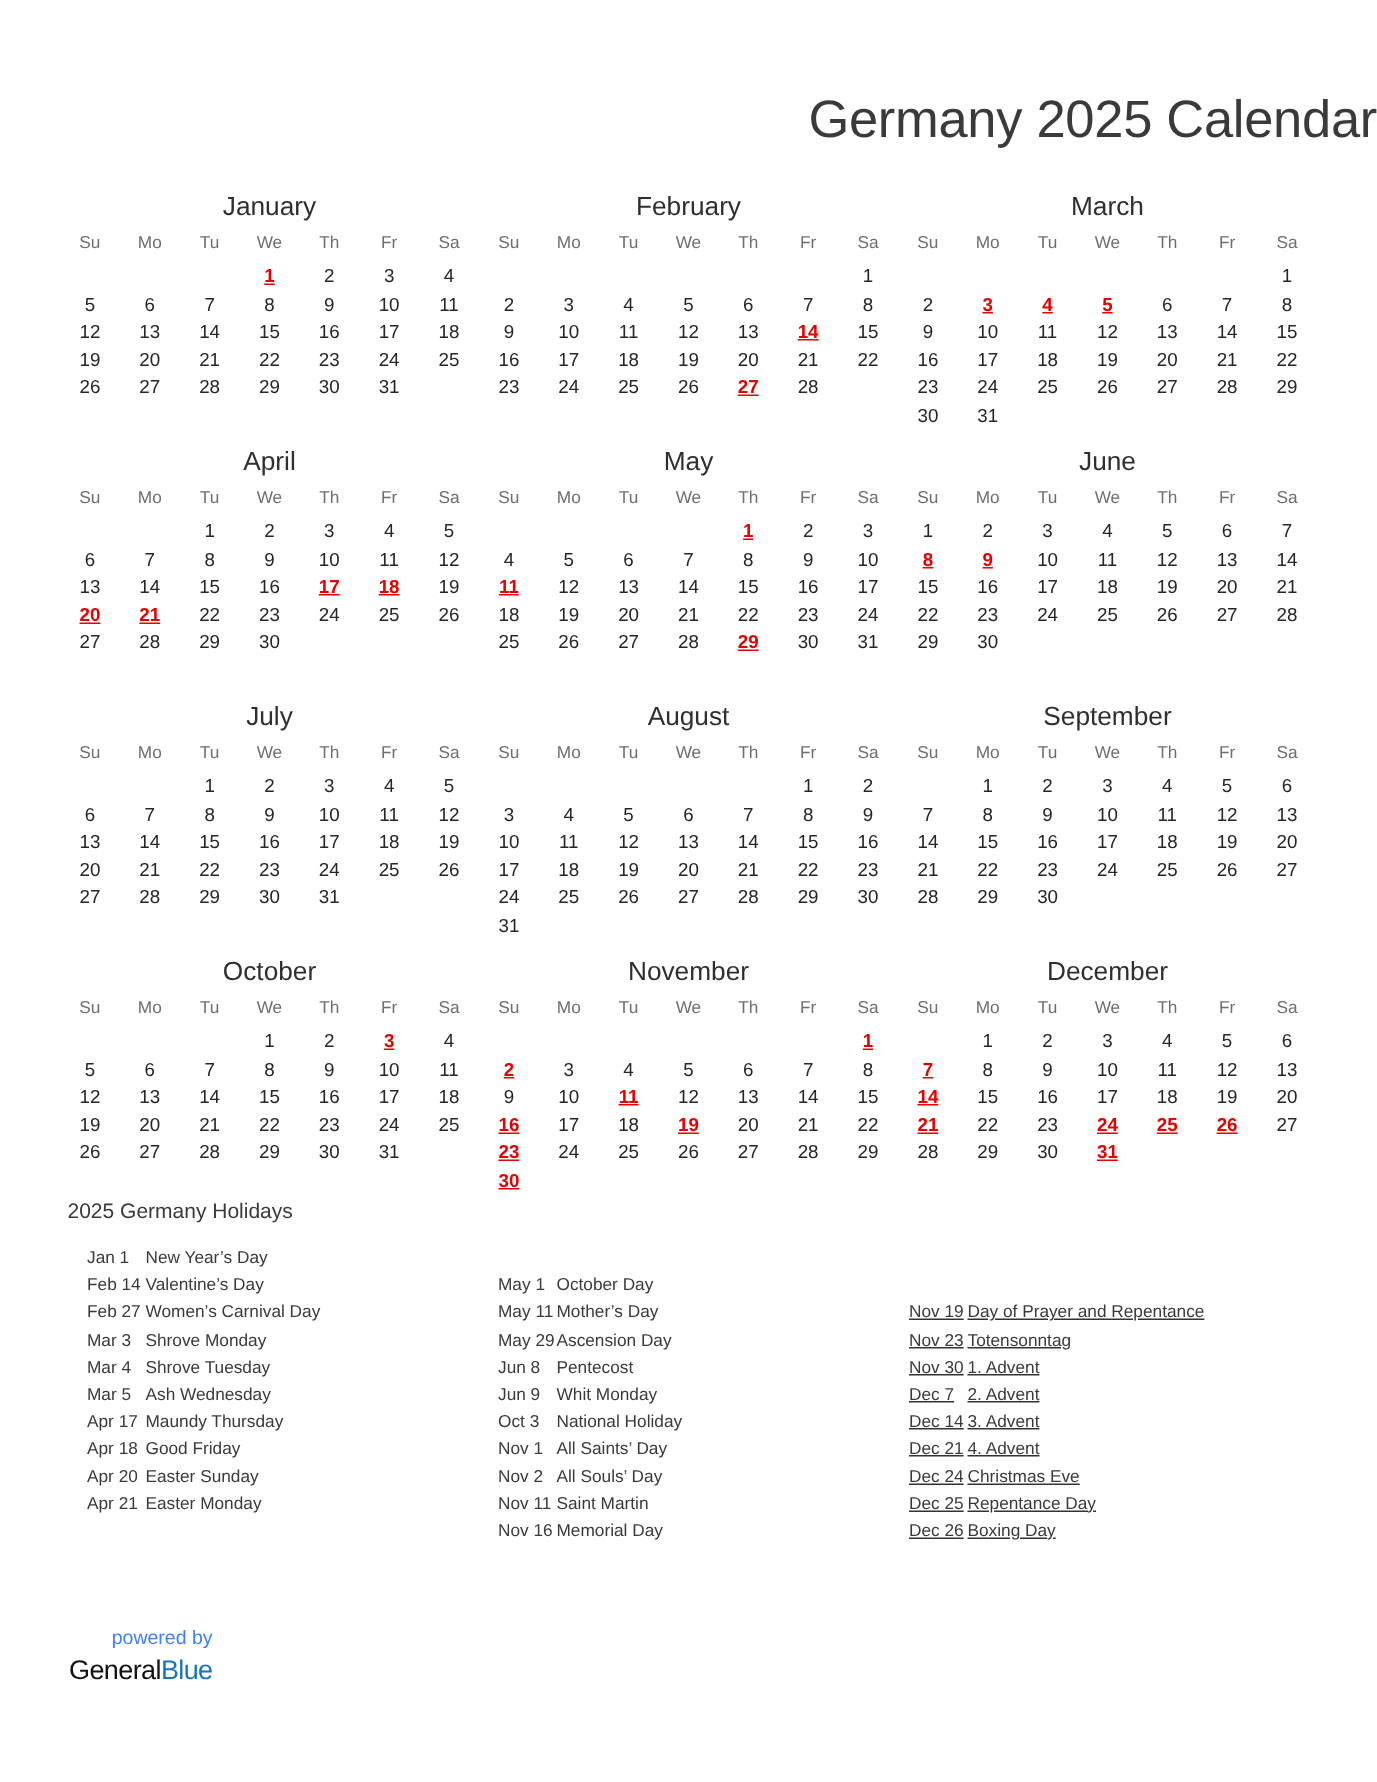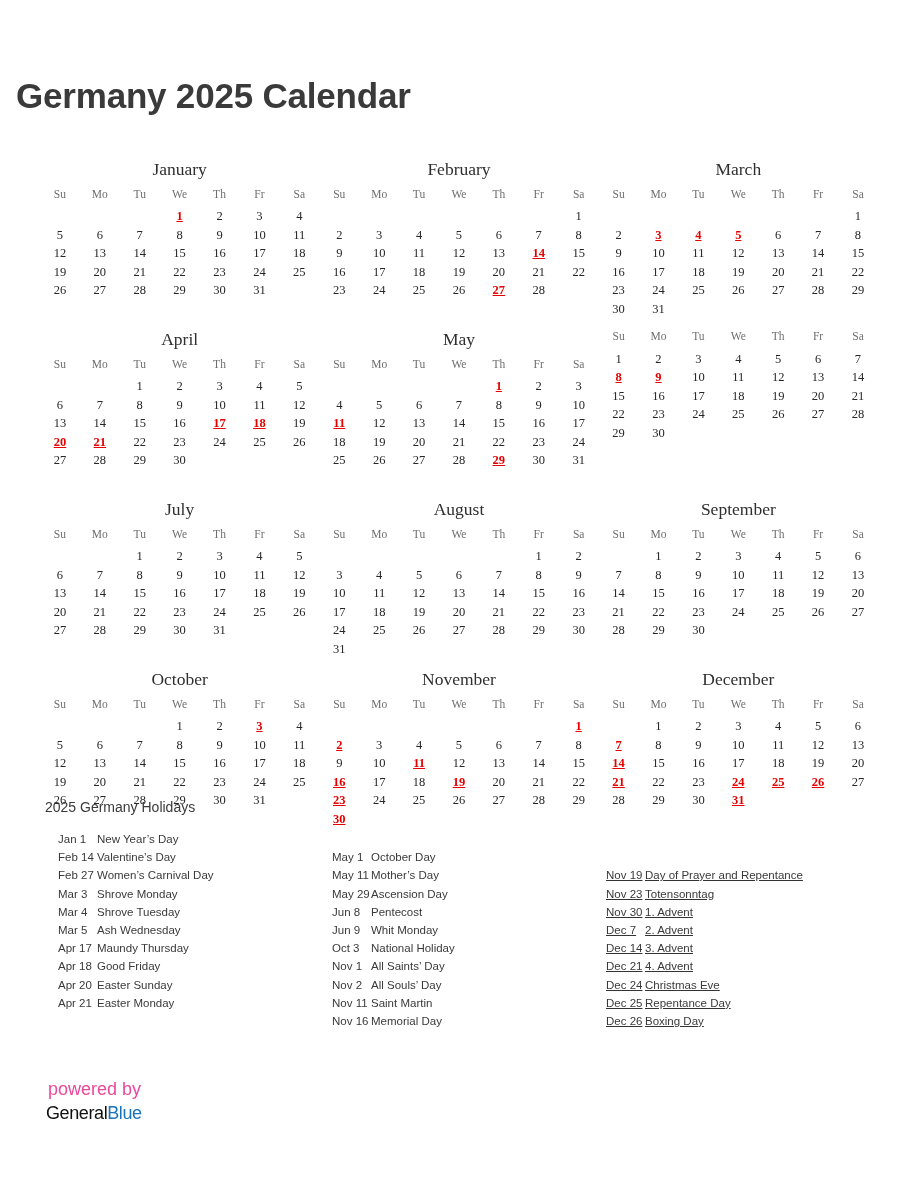--- a/index.html
+++ b/index.html
@@ -10,35 +10,34 @@
   body {
     width: 918px; height: 1188px;
     font-family: "Liberation Sans", sans-serif;
     color: #333333;
     position: relative;
     overflow: hidden;
   }
 
   
   #page-title {
-    text-align: left;
+    text-align: right;
     font-size: 35px;
-    font-weight: bold;
+    font-weight: normal;
     color: #3a3a3a;
     letter-spacing: -0.2px;
-    margin: 16px;
+    margin: 0;
     padding-top: 62px;
     line-height: 1;
   }
 
   
   #calendar-grid {
-    margin-top: 48px;
+    margin-top: 32px;
     padding: 0 40px 0 40px;
-    font-family: Liberation Serif, serif;
   }
   .quarter-row {
     display: flex;
     justify-content: space-between;
     margin-bottom: 0;
     height: 170px;
   }
   .month-block {
     width: 281px;
   }
@@ -126,25 +125,26 @@
   #holiday-col-2 { padding-top: 18.2px; }
   #holiday-col-3 { padding-top: 36.4px; }
 
   
   #footer {
     position: absolute;
     left: 46px;
     bottom: 66px;
   }
   #powered-by {
-    font-size: 18px;
-    color: #ec4899;
+    font-size: 13px;
+    color: #3b82f6;
     line-height: 1;
     padding-bottom: 6px;
     padding-left: 2px;
+    text-align: right;
   }
   #logo-wordmark {
     font-size: 18px;
     line-height: 1;
     letter-spacing: -0.4px;
   }
   #logo-general { color: #111111; }
   #logo-blue { color: #1a74bb; }
 </style>
 </head>
@@ -474,20 +474,21 @@
               <td><span>27</span></td>
               <td><span>28</span></td>
               <td class="holiday-date"><span>29</span></td>
               <td><span>30</span></td>
               <td><span>31</span></td>
             </tr>
           </tbody>
         </table>
       </div>
       <div class="month-block">
+        <div class="month-name">June</div>
         <table class="month-table">
           <thead>
             <tr>
               <th>Su</th>
               <th>Mo</th>
               <th>Tu</th>
               <th>We</th>
               <th>Th</th>
               <th>Fr</th>
               <th>Sa</th>

